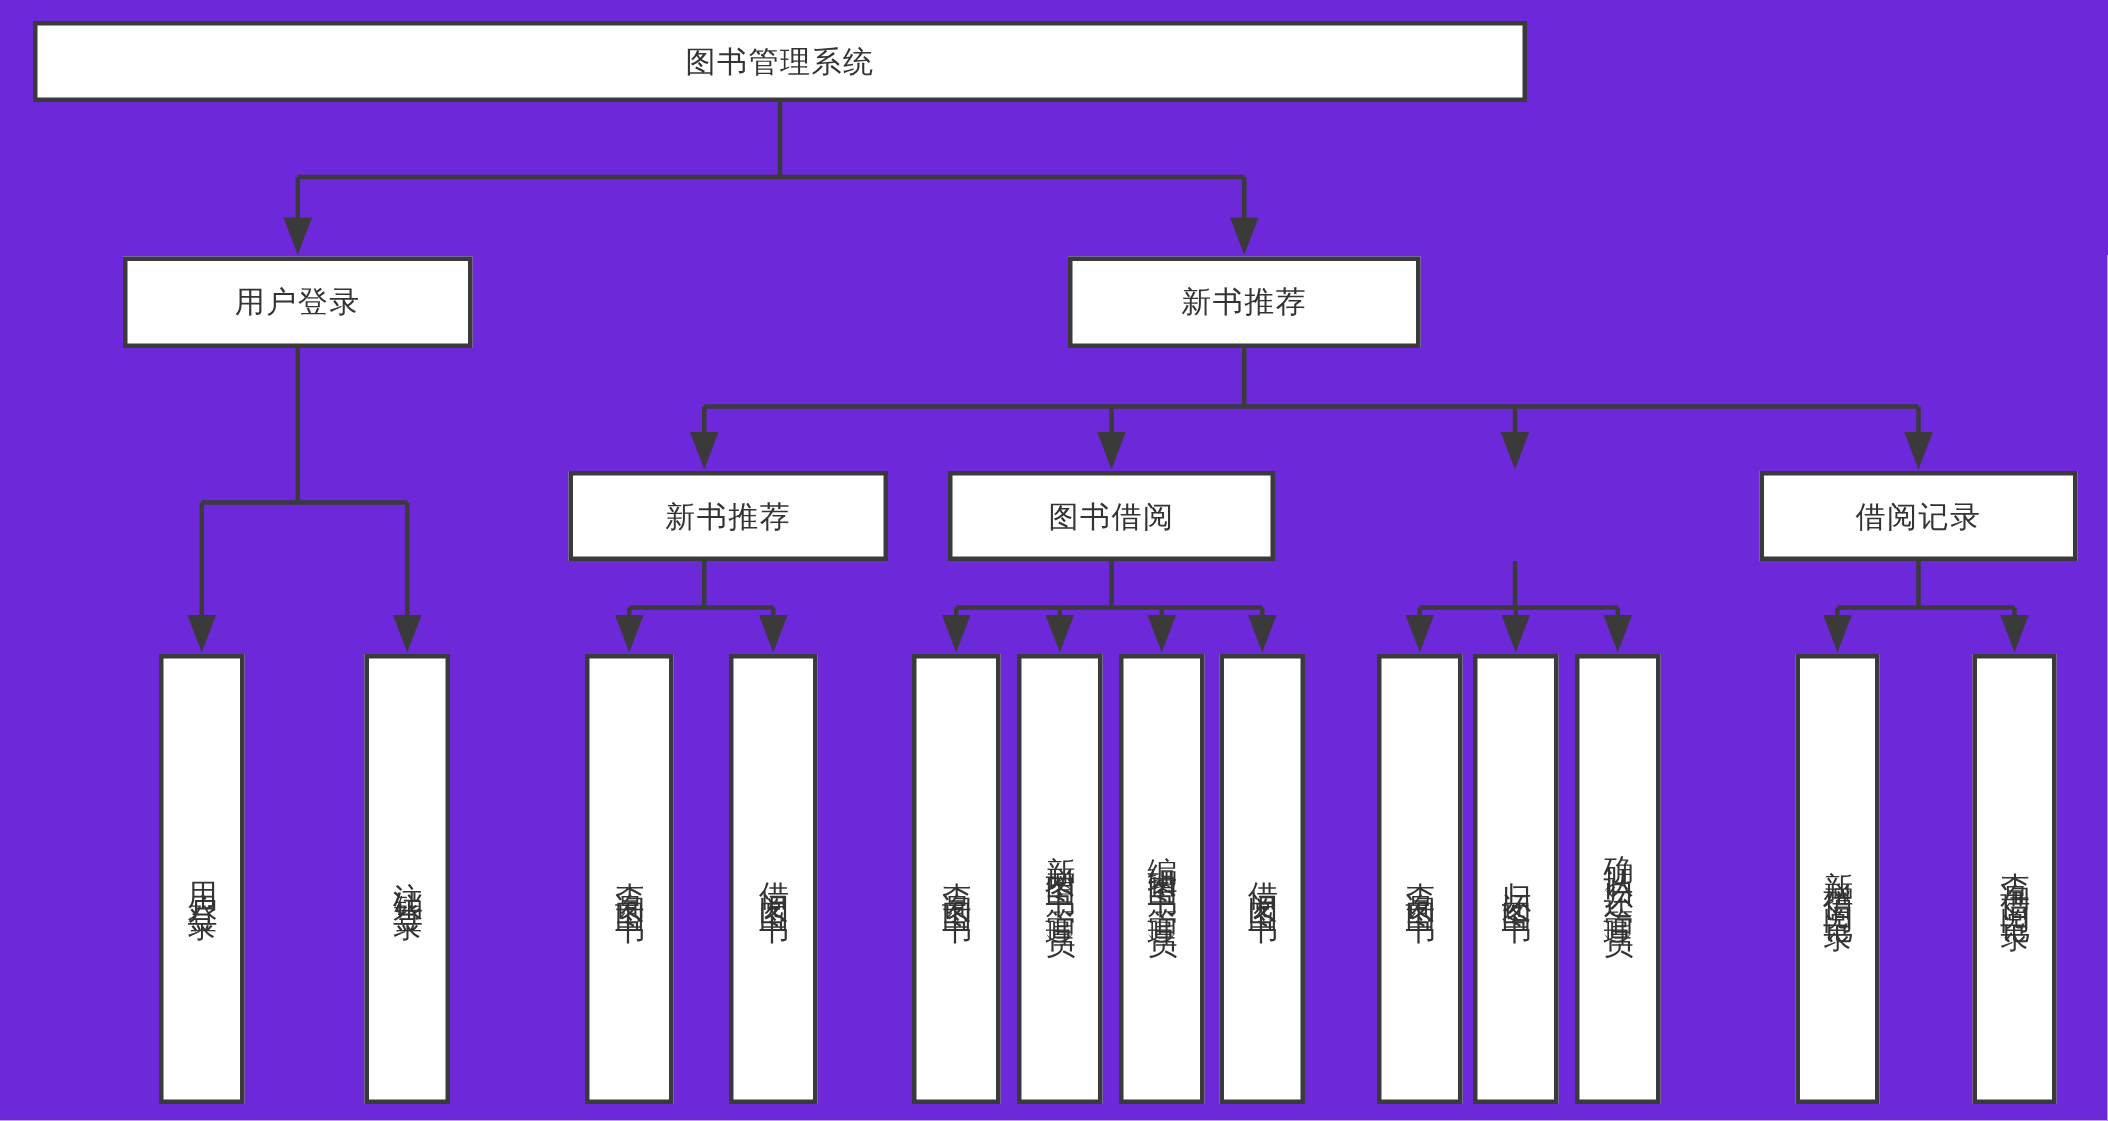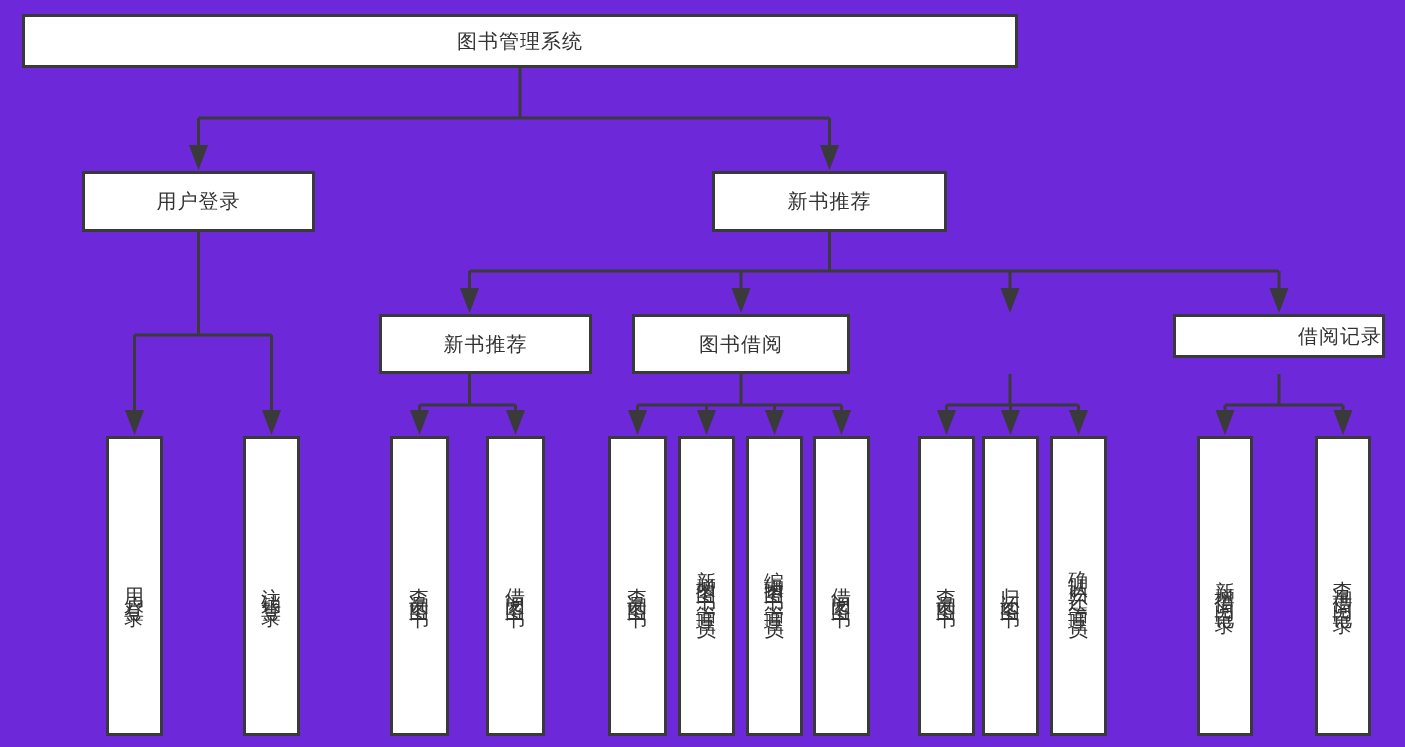--- a/index.html
+++ b/index.html
@@ -156,21 +156,21 @@
   <div class="box h-box" style="left:712px; top:171px; width:235px; height:61px;">
     <span>新书推荐</span>
   </div>
 
   <div class="box h-box" style="left:379px; top:314px; width:213px; height:60px;">
     <span>新书推荐</span>
   </div>
   <div class="box h-box" style="left:632px; top:314px; width:218px; height:60px;align-items:center;">
     <span>图书借阅</span>
   </div>
-  <div class="box h-box" style="left:1173px; top:314px; width:212px; height:44px;justify-content:flex-end;">
+  <div class="box h-box" style="left:1173px; top:314px; width:212px; height:60px;">
     <span>借阅记录</span>
   </div>
 
   <div class="box v-box" style="left:106px; top:436px;">
     <span class="v-text">用户登录</span>
   </div>
   <div class="box v-box" style="left:243px; top:436px;">
     <span class="v-text">注销登录</span>
   </div>
 

